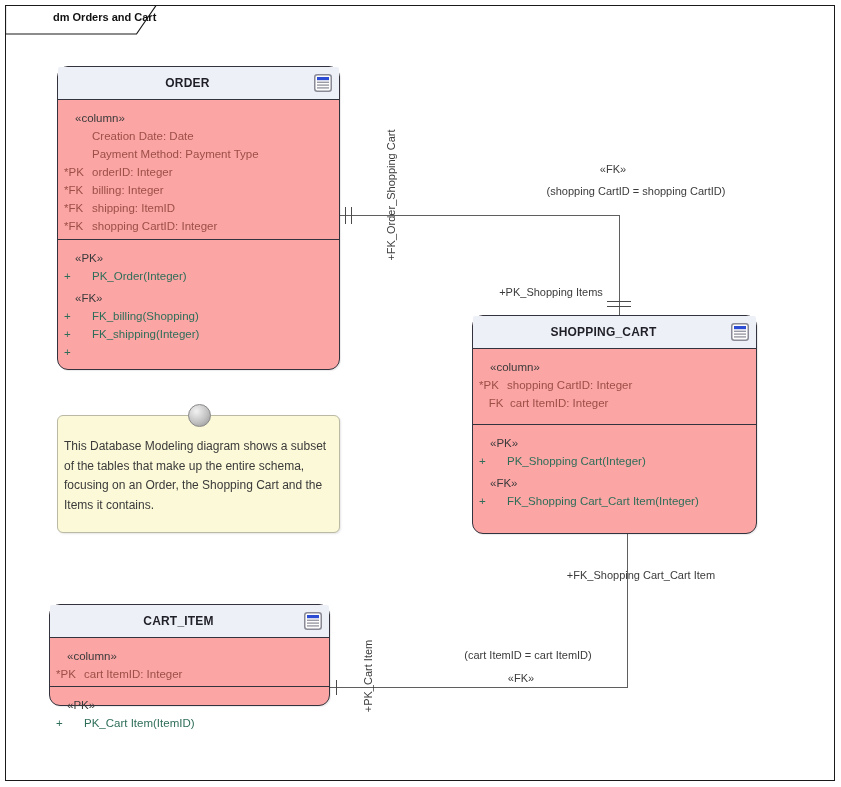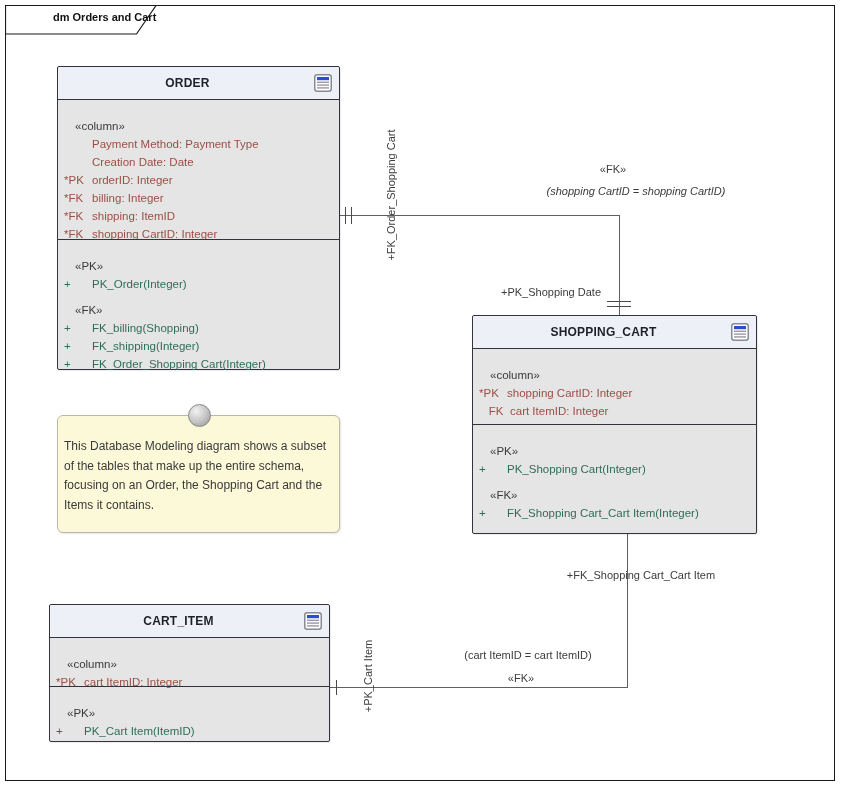--- a/index.html
+++ b/index.html
@@ -7,29 +7,29 @@
     width:841px;height:787px;position:relative;background:#ffffff;
     font-family:"Liberation Sans", sans-serif;overflow:hidden;
     -webkit-font-smoothing:antialiased;
   }
   
   .frame{position:absolute;left:5px;top:5px;width:830px;height:776px;
     border:1px solid #1a1a1a;box-sizing:border-box;}
   .frame-tab{position:absolute;left:5px;top:5px;width:160px;height:30px;}
   .frame-tab-label{position:absolute;left:17px;top:11px;font-size:11px;font-weight:bold;color:#111;white-space:nowrap;margin-left:36px;}
   
-  .table{position:absolute;border:1.5px solid #33333d;border-radius:2px;
-    background:#e5e5e5;box-sizing:border-box;box-shadow:1px 1px 1px rgba(0,0,0,0.08);}
+  .table{position:absolute;border:1.5px solid #33333d;border-radius:11px;
+    background:#fca5a5;box-sizing:border-box;box-shadow:1px 1px 1px rgba(0,0,0,0.08);}
   .table-header{height:33px;background:#eef0f8;border-bottom:1.5px solid #33333d;
     display:flex;align-items:center;justify-content:center;position:relative;
     font-weight:bold;font-size:12px;color:#1f1f28;letter-spacing:.2px;padding-right:22px;box-sizing:border-box;border-radius:2px 2px 0 0;}
   .table-icon{position:absolute;right:7px;top:7px;width:18px;height:18px;}
   .compartment{position:relative;box-sizing:border-box;padding:9px 4px 0 3px;font-size:11.5px;}
   .compartment + .compartment{border-top:1.5px solid #33333d;}
-  .stereo{padding-left:14px;color:#3a3a3a;line-height:18px;white-space:nowrap;margin-top:8px;}
+  .stereo{padding-left:14px;color:#3a3a3a;line-height:18px;white-space:nowrap;}
   .row{display:flex;line-height:18px;white-space:nowrap;}
   .pfx{width:28px;flex:none;padding-left:3px;}
   .attr-row .pfx,.attr-row .txt{color:#9c4f46;}
   .op-row .pfx,.op-row .txt{color:#2e6e58;}
   .op-group + .op-group{margin-top:4px;}
   
   .note{position:absolute;left:57px;top:415px;width:283px;height:118px;
     background:#fcf9d8;border:1px solid #b9b9a4;border-radius:6px;box-sizing:border-box;
     padding:21px 8px 0 6px;font-size:12px;line-height:19.5px;color:#3a3a3a;
     box-shadow:1px 1px 2px rgba(0,0,0,0.10);}
@@ -55,22 +55,22 @@
 <div class="frame-tab-label">dm Orders and Cart</div>
 
 <div class="line" style="left:340px;top:215px;width:280px;height:1px;"></div>
 <div class="line" style="left:619px;top:215px;width:1px;height:101px;"></div>
 <div class="tick" style="left:345px;top:207px;width:1px;height:17px;"></div>
 <div class="tick" style="left:351px;top:207px;width:1px;height:17px;"></div>
 <div class="tick" style="left:607px;top:301px;width:24px;height:1px;"></div>
 <div class="tick" style="left:607px;top:306px;width:24px;height:1px;"></div>
 <div class="conn-label vert" style="left:391px;top:195px;">+FK_Order_Shopping Cart</div>
 <div class="conn-label" style="left:613px;top:169px;">«FK»</div>
-<div class="conn-label" style="left:636px;top:191px;font-style:italic;">(shopping CartID = shopping CartID)</div>
-<div class="conn-label" style="left:551px;top:292px;">+PK_Shopping Date</div>
+<div class="conn-label" style="left:636px;top:191px;">(shopping CartID = shopping CartID)</div>
+<div class="conn-label" style="left:551px;top:292px;">+PK_Shopping Items</div>
 
 <div class="line" style="left:627px;top:512px;width:1px;height:176px;"></div>
 <div class="line" style="left:330px;top:687px;width:298px;height:1px;"></div>
 <div class="tick" style="left:336px;top:680px;width:1px;height:15px;"></div>
 <div class="conn-label" style="left:641px;top:540px;margin-top:35px;">+FK_Shopping Cart_Cart Item</div>
 <div class="conn-label" style="left:528px;top:655px;">(cart ItemID = cart ItemID)</div>
 <div class="conn-label" style="left:521px;top:678px;">«FK»</div>
 <div class="conn-label vert" style="left:368px;top:676px;">+PK_Cart Item</div>
 
 <div class="table" style="left:57px;top:66px;width:283px;height:304px;">
@@ -81,25 +81,25 @@
       <rect x="3" y="3" width="12" height="3.2" fill="#2d4cd4"></rect>
       <rect x="3" y="7.6" width="12" height="1.4" fill="#9a9aa4"></rect>
       <rect x="3" y="10.4" width="12" height="1.4" fill="#9a9aa4"></rect>
       <rect x="3" y="13.2" width="12" height="1.4" fill="#9a9aa4"></rect>
     </svg>
   </div>
   <div class="compartment" style="height:139px;">
     <div class="stereo">«column»</div>
     <div class="row attr-row">
         <span class="pfx"></span>
+        <span class="txt">Creation Date: Date</span>
+      </div>
+    <div class="row attr-row">
+        <span class="pfx"></span>
         <span class="txt">Payment Method: Payment Type</span>
-      </div>
-    <div class="row attr-row">
-        <span class="pfx"></span>
-        <span class="txt">Creation Date: Date</span>
       </div>
     <div class="row attr-row">
         <span class="pfx">*PK</span>
         <span class="txt">orderID: Integer</span>
       </div>
     <div class="row attr-row">
         <span class="pfx">*FK</span>
         <span class="txt">billing: Integer</span>
       </div>
     <div class="row attr-row">
@@ -124,21 +124,20 @@
       <div class="row op-row">
           <span class="pfx">+</span>
           <span class="txt">FK_billing(Shopping)</span>
         </div>
       <div class="row op-row">
           <span class="pfx">+</span>
           <span class="txt">FK_shipping(Integer)</span>
         </div>
       <div class="row op-row">
           <span class="pfx">+</span>
-          <span class="txt">FK_Order_Shopping Cart(Integer)</span>
         </div>
     </div>
   </div>
 </div>
 
 <div class="table" style="left:472px;top:315px;width:285px;height:219px;">
   <div class="table-header">
     <span>SHOPPING_CART</span>
     <svg class="table-icon" viewBox="0 0 18 18">
       <rect x="0.75" y="0.75" width="16.5" height="16.5" rx="2.5" fill="#fdfdfd" stroke="#8a8a96" stroke-width="1.5"></rect>
@@ -170,21 +169,21 @@
     <div class="op-group">
       <div class="stereo">«FK»</div>
       <div class="row op-row">
           <span class="pfx">+</span>
           <span class="txt">FK_Shopping Cart_Cart Item(Integer)</span>
         </div>
     </div>
   </div>
 </div>
 
-<div class="table" style="left:49px;top:604px;width:281px;height:138px;">
+<div class="table" style="left:49px;top:604px;width:281px;height:102px;">
   <div class="table-header">
     <span>CART_ITEM</span>
     <svg class="table-icon" viewBox="0 0 18 18">
       <rect x="0.75" y="0.75" width="16.5" height="16.5" rx="2.5" fill="#fdfdfd" stroke="#8a8a96" stroke-width="1.5"></rect>
       <rect x="3" y="3" width="12" height="3.2" fill="#2d4cd4"></rect>
       <rect x="3" y="7.6" width="12" height="1.4" fill="#9a9aa4"></rect>
       <rect x="3" y="10.4" width="12" height="1.4" fill="#9a9aa4"></rect>
       <rect x="3" y="13.2" width="12" height="1.4" fill="#9a9aa4"></rect>
     </svg>
   </div>

